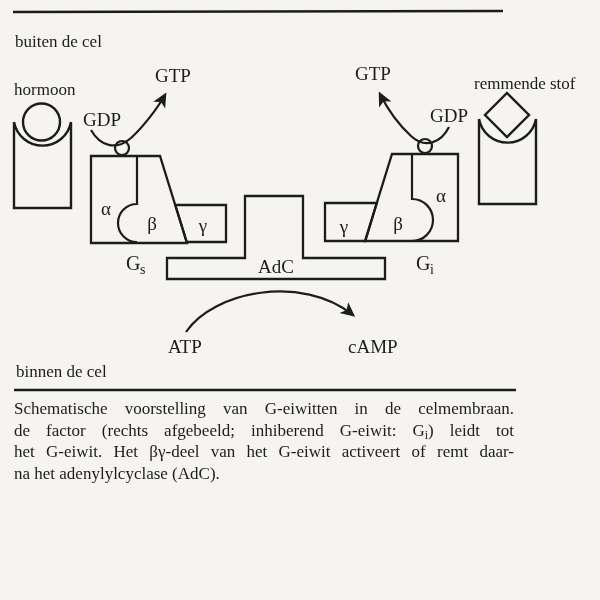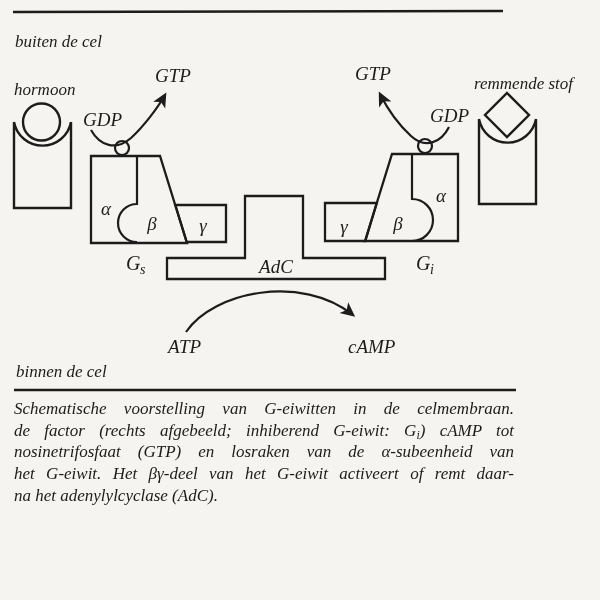--- a/index.html
+++ b/index.html
@@ -8,21 +8,21 @@
   }
   html, body { margin: 0; padding: 0; }
   body {
     width: 600px; height: 600px;
     background: var(--paper);
     font-family: "Liberation Serif", "DejaVu Serif", serif;
     color: var(--ink);
     overflow: hidden;
     position: relative;
   }
-  .page { position: absolute; inset: 0; font-style: italic; }
+  .page { position: absolute; inset: 0; }
   svg text {
     font-family: "Liberation Serif", "DejaVu Serif", serif;
     fill: var(--ink);
   }
   .lbl   { font-size: 17px; }
   .lbl-b { font-size: 19px; }
   .greek { font-size: 19px; }
   .gmain { font-size: 20px; }
   .gsub  { font-size: 14px; }
   .caption {
@@ -109,19 +109,18 @@
     <path d="M507,93 L529,115 L507,137 L485,115 Z" fill="none" stroke="#1c1c1c" stroke-width="2.4"></path>
 
     <text x="16" y="377" class="lbl">binnen de cel</text>
 
     <line x1="14" y1="390" x2="516" y2="390" stroke="#1c1c1c" stroke-width="2.6"></line>
   </svg>
 
   
   <div class="caption">
     <div class="cap-line">Schematische voorstelling van G-eiwitten in de celmembraan.</div>
-    <div class="cap-line"><span>de factor (rechts afgebeeld; inhiberend G-eiwit: G</span><sub>i</sub><span>) cAMP tot</span></div>
-    <div class="cap-line">nosinetrifosfaat (GTP) en losraken van de α-subeenheid van</div>
+    <div class="cap-line"><span>de factor (rechts afgebeeld; inhiberend G-eiwit: G</span><sub>i</sub><span>) leidt tot</span></div>
     <div class="cap-line">het G-eiwit. Het βγ-deel van het G-eiwit activeert of remt daar-</div>
     <div class="cap-line last">na het adenylylcyclase (AdC).</div>
   </div>
 
 </div>
 
 </body></html>

